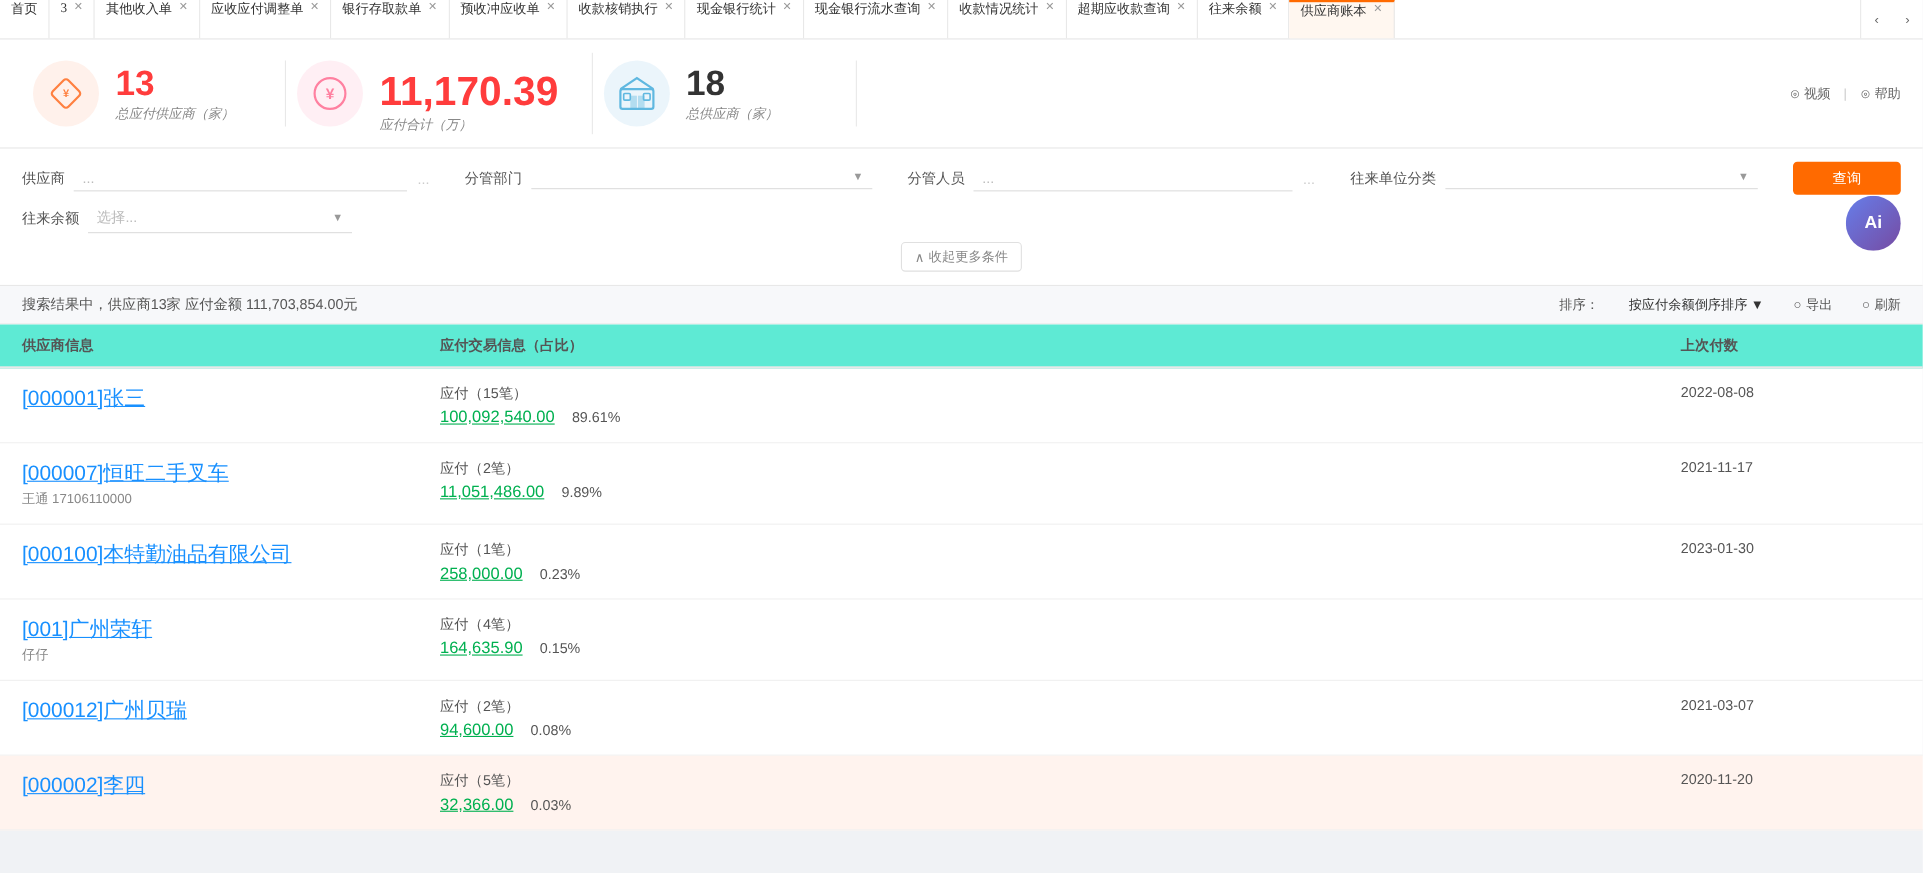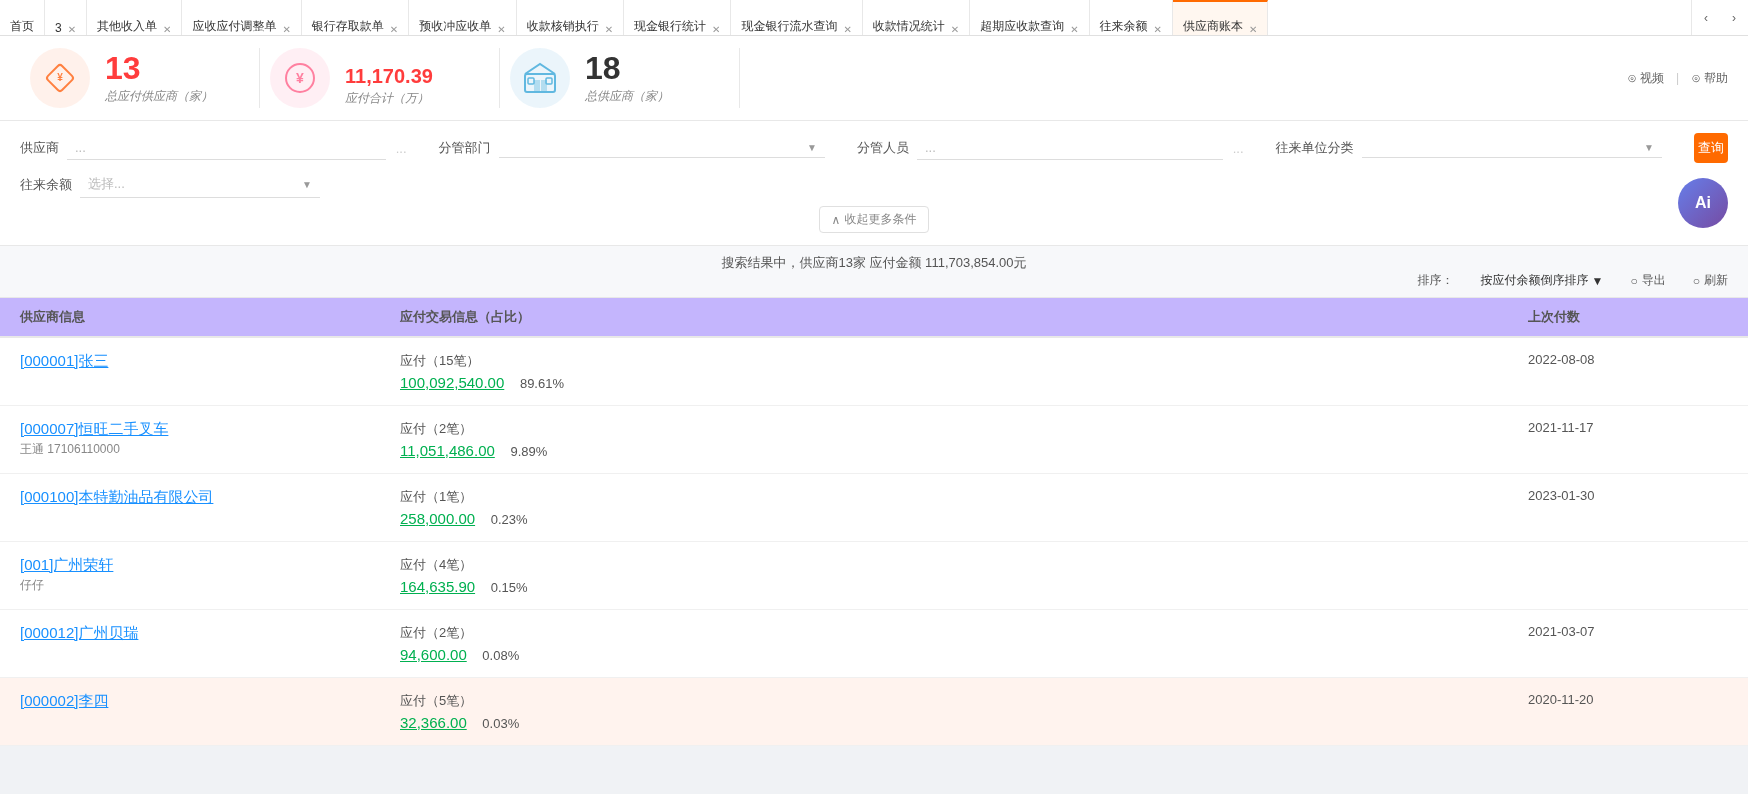--- a/index.html
+++ b/index.html
@@ -10,29 +10,30 @@
       background: #fff;
       border-bottom: 1px solid #e0e0e0;
       display: flex;
       align-items: center;
       height: 36px;
       padding: 0;
       overflow: hidden;
     }
     .nav-item {
       display: flex;
-      align-items: flex-end;
+      align-items: flex-start;
       padding: 0 10px;
       height: 100%;
       border-right: 1px solid #e8e8e8;
       cursor: pointer;
       white-space: nowrap;
       font-size: 12px;
       color: #333;
       flex-shrink: 0;
+      font-family: Liberation Serif, serif;
     }
     .nav-item.home { color: #333; font-weight: 500; }
     .nav-item .close-icon { margin-left: 6px; color: #999; font-size: 10px; }
     .nav-arrows {
       display: flex;
       margin-left: auto;
       border-left: 1px solid #e8e8e8;
     }
     .nav-arrow {
       width: 28px;
@@ -74,21 +75,21 @@
     }
     .stat-icon.orange { background: rgba(255,120,60,0.1); }
     .stat-icon.pink { background: rgba(255,100,150,0.1); }
     .stat-icon.blue { background: rgba(60,160,220,0.1); }
     .stat-value {
       font-size: 32px;
       font-weight: bold;
       color: #ff3c3c;
       line-height: 1;
     }
-    .stat-value.large { font-size: 20px; margin-top: 16px; }
+    .stat-value.large { font-size: 37px; margin-top: 16px; }
     .stat-label {
       font-size: 12px;
       color: #888;
       margin-top: 4px;
       font-style: italic;
     }
     .stats-help {
       margin-left: auto;
       display: flex;
       align-items: center;
@@ -142,21 +143,21 @@
       padding: 4px 8px;
       cursor: pointer;
     }
     .filter-select-text { flex: 1; color: #bbb; font-size: 13px; }
     .chevron-down { color: #999; font-size: 10px; margin-left: 4px; }
     .search-btn {
       background: #ff6a00;
       color: #fff;
       border: none;
       border-radius: 4px;
-      padding: 6px 4px;
+      padding: 6px 36px;
       font-size: 13px;
       cursor: pointer;
       white-space: nowrap;
     }
     .collapse-btn {
       display: flex;
       align-items: center;
       justify-content: center;
       gap: 4px;
       color: #888;
@@ -172,21 +173,20 @@
 
     
     .result-bar {
       background: #f7f8fa;
       padding: 8px 20px;
       display: flex;
       align-items: center;
       border-bottom: 1px solid #e8e8e8;
       font-size: 13px;
       color: #555;
-      flex-direction: column;
     }
     .result-actions {
       margin-left: auto;
       display: flex;
       align-items: flex-end;
       gap: 27px;
       font-size: 12px;
       color: #666;
     }
     .sort-label { color: #555; }
@@ -210,39 +210,39 @@
       background: #fff;
       margin: 0;
     }
     .table-header {
       display: flex;
       padding: 10px 20px;
       border-bottom: 2px solid #e8e8e8;
       font-weight: 600;
       font-size: 13px;
       color: #555;
-      background: #c4b5fd;
+      background: #5eead4;
     }
     .col-supplier { flex: 0 0 380px; }
     .col-payable { flex: 1; }
     .col-lastpay { flex: 0 0 200px; }
 
     .table-row {
       display: flex;
       padding: 14px 20px;
       border-bottom: 1px solid #f0f0f0;
       align-items: flex-start;
     }
     .table-row.highlighted { background: #fff3ee; }
 
     .supplier-link {
       color: #1890ff;
       text-decoration: underline;
       cursor: pointer;
-      font-size: 15px;
+      font-size: 19px;
       display: block;
     }
     .supplier-sub {
       font-size: 12px;
       color: #888;
       margin-top: 2px;
     }
 
     .payable-info {}
     .payable-header { font-size: 13px; color: #555; margin-bottom: 4px; }

